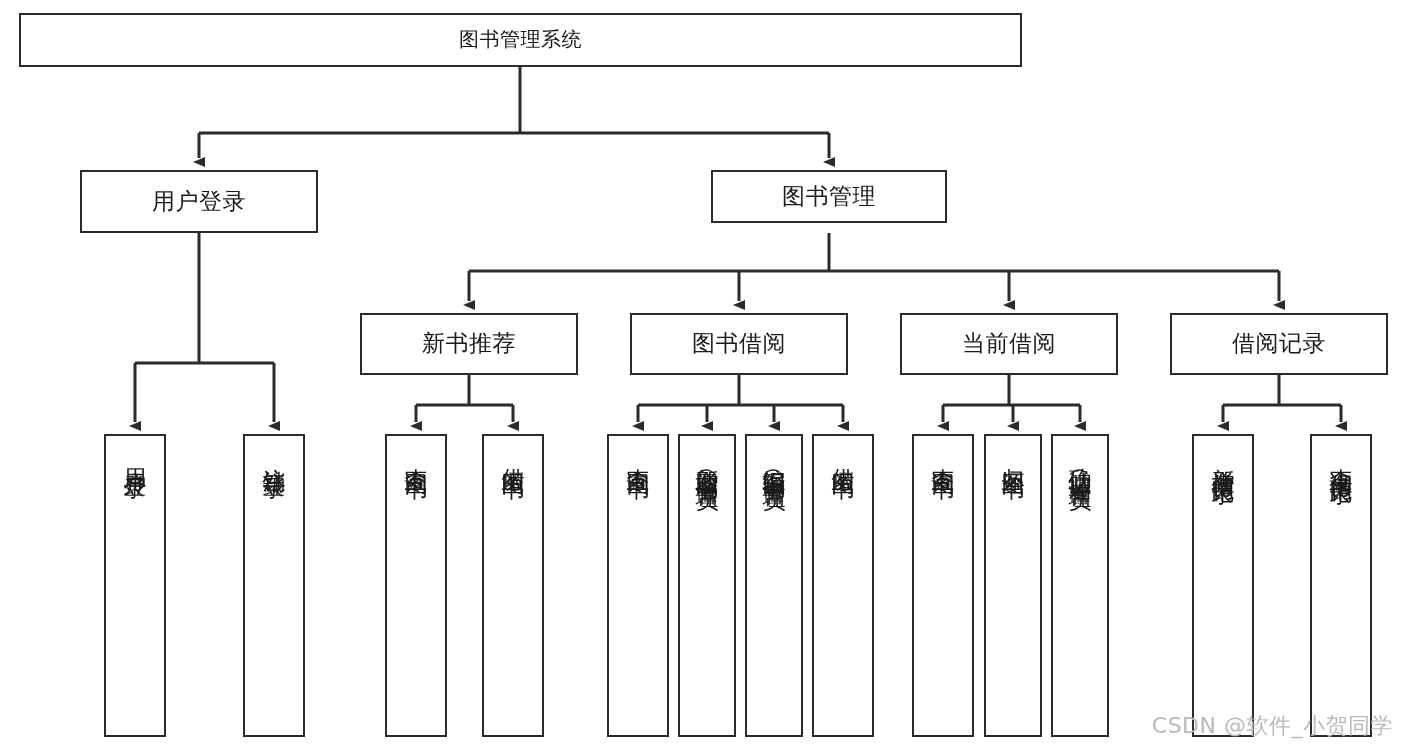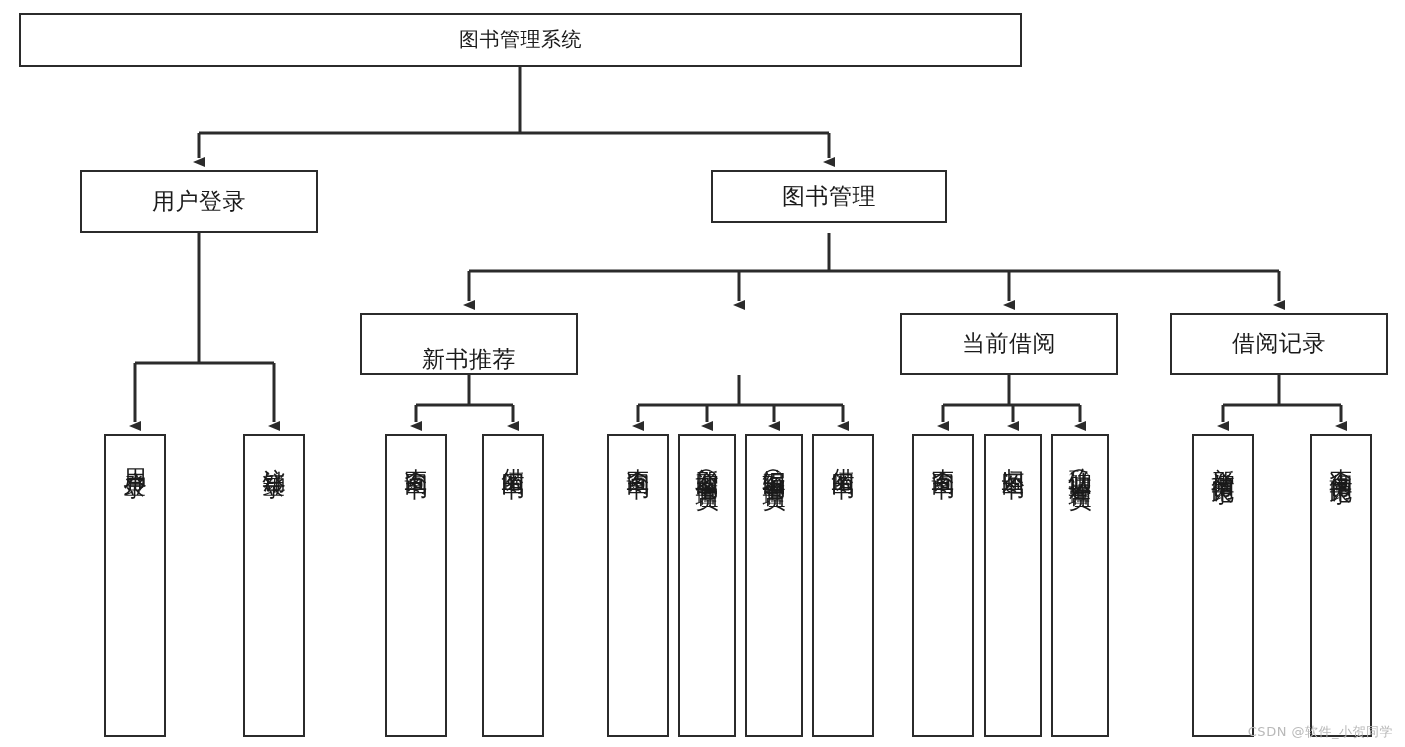--- a/index.html
+++ b/index.html
@@ -61,21 +61,21 @@
     text-orientation: upright;
     font-size: 23px;
     letter-spacing: 3px;
     white-space: normal;
     max-height: 100%;
   }
   #watermark {
     position: absolute;
     right: 12px;
     bottom: 6px;
-    font-size: 13px;
+    font-size: 22px;
     color: #b9b9b9;
     letter-spacing: 0.5px;
     z-index: 5;
     white-space: nowrap;
     pointer-events: none;
   }
 </style>
 </head>
 <body>
 
@@ -137,22 +137,25 @@
     <span class="node-label" style="color: rgb(26, 26, 26);">图书管理系统</span>
   </div>
 
   <div class="node horiz" style="left: 80px; top: 170px; width: 238px; height: 63px; border-color: rgb(43, 43, 43); background: rgb(255, 255, 255);">
     <span class="node-label" style="color: rgb(26, 26, 26);">用户登录</span>
   </div>
   <div class="node horiz" style="left: 711px; top: 170px; width: 236px; height: 53px; border-color: rgb(43, 43, 43); background: rgb(255, 255, 255);">
     <span class="node-label" style="color: rgb(26, 26, 26);">图书管理</span>
   </div>
 
-  <div class="node horiz" style="left: 360px; top: 313px; width: 218px; height: 62px; border-color: rgb(43, 43, 43); background: rgb(255, 255, 255); align-items: flex-end;">
+  <div class="node horiz" style="left: 360px; top: 313px; width: 218px; height: 62px; border-color: rgb(43, 43, 43); background: rgb(255, 255, 255);">
     <span class="node-label" style="color: rgb(26, 26, 26);">新书推荐</span>
+  </div>
+  <div class="node horiz" style="left: 630px; top: 313px; width: 218px; height: 62px; border-color: rgb(43, 43, 43); background: rgb(255, 255, 255);">
+    <span class="node-label" style="color: rgb(26, 26, 26);">图书借阅</span>
   </div>
   <div class="node horiz" style="left: 900px; top: 313px; width: 218px; height: 62px; border-color: rgb(43, 43, 43); background: rgb(255, 255, 255);">
     <span class="node-label" style="color: rgb(26, 26, 26);">当前借阅</span>
   </div>
   <div class="node horiz" style="left: 1170px; top: 313px; width: 218px; height: 62px; border-color: rgb(43, 43, 43); background: rgb(255, 255, 255);">
     <span class="node-label" style="color: rgb(26, 26, 26);">借阅记录</span>
   </div>
 
   <div class="node leaf" style="left: 104px; top: 434px; width: 62px; height: 303px; border-color: rgb(43, 43, 43); background: rgb(255, 255, 255);">
     <span class="node-label" style="color: rgb(26, 26, 26);">用户登录</span>

